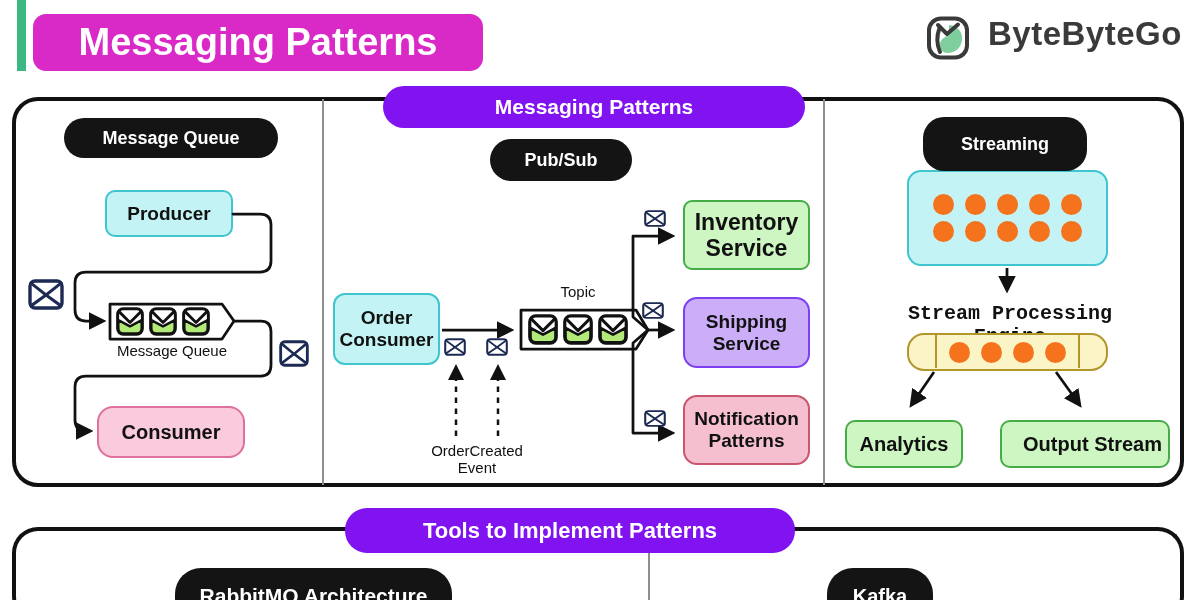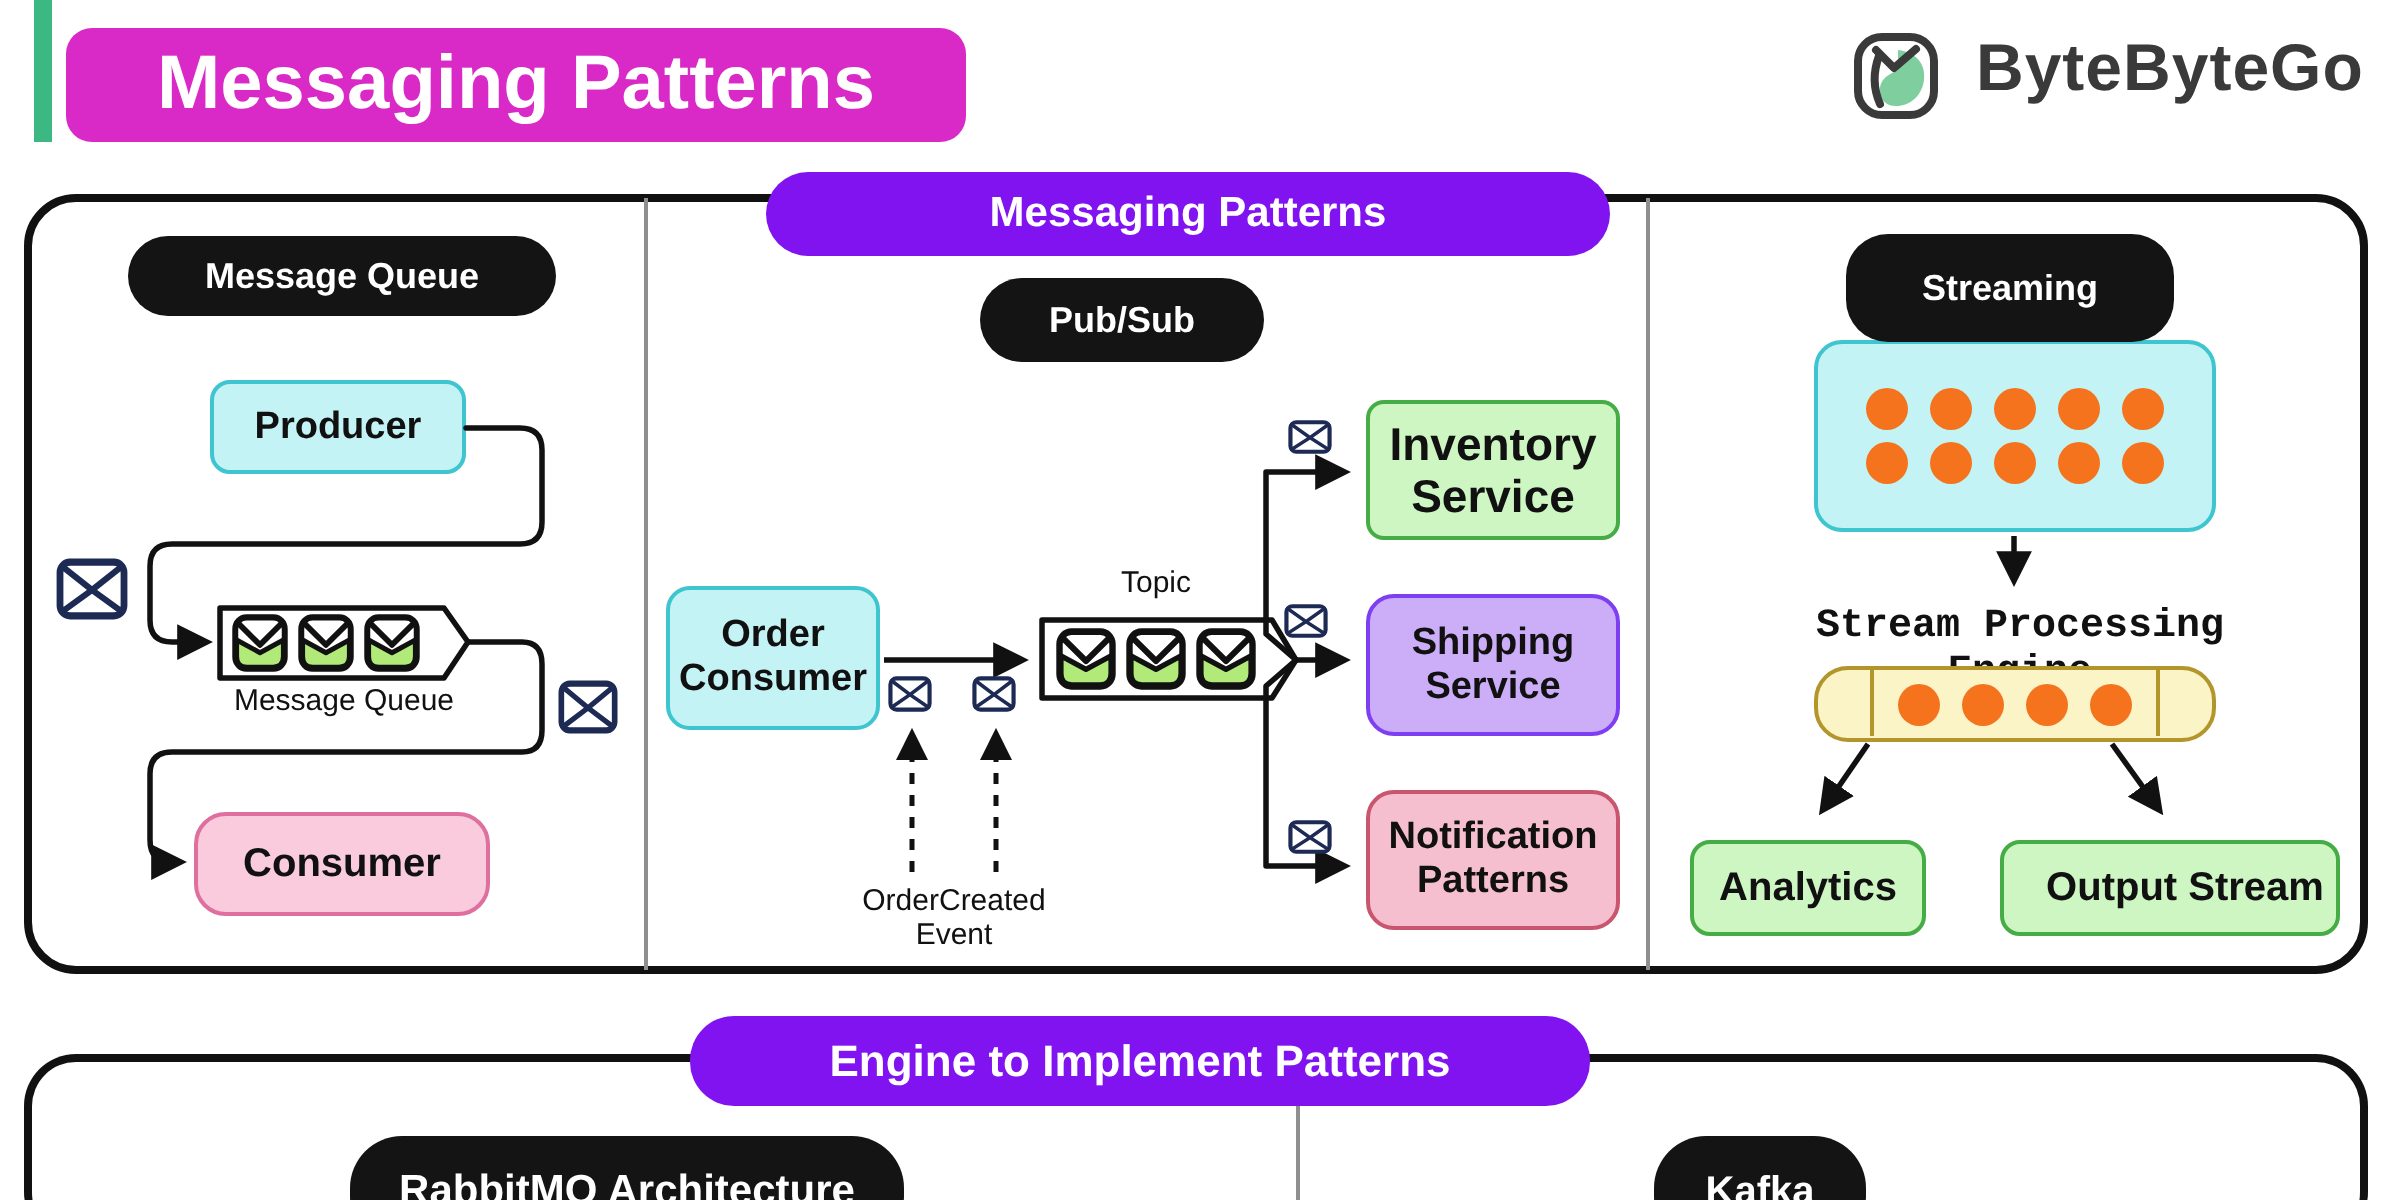--- a/index.html
+++ b/index.html
@@ -151,21 +151,21 @@
   <div class="abs node green" style="left:845px;top:420px;width:118px;height:48px;border-radius:10px;font-size:20px;">
     <span>Analytics</span>
   </div>
   <div class="abs node green" style="left:1000px;top:420px;width:170px;height:48px;border-radius:10px;font-size:20px;padding-left:15px;">
     <span>Output Stream</span>
   </div>
 
   <div class="abs panel panel-2"></div>
   <div class="abs vdiv" style="left:648px;top:529px;height:71px;"></div>
   <div class="abs purple-pill" style="left:345px;top:508px;width:450px;height:45px;font-size:22px;">
-    <span>Engine to Implement Patterns</span>
+    <span>Tools to Implement Patterns</span>
   </div>
   <div class="abs black-pill" style="left:175px;top:568px;width:277px;height:56px;border-radius:26px;font-size:21px;">
     <span>RabbitMQ Architecture</span>
   </div>
   <div class="abs black-pill" style="left:827px;top:568px;width:106px;height:56px;border-radius:26px;font-size:20px;">
     <span>Kafka</span>
   </div>
 
   <svg id="wires" class="abs" viewBox="0 0 1200 600">
     <defs>

